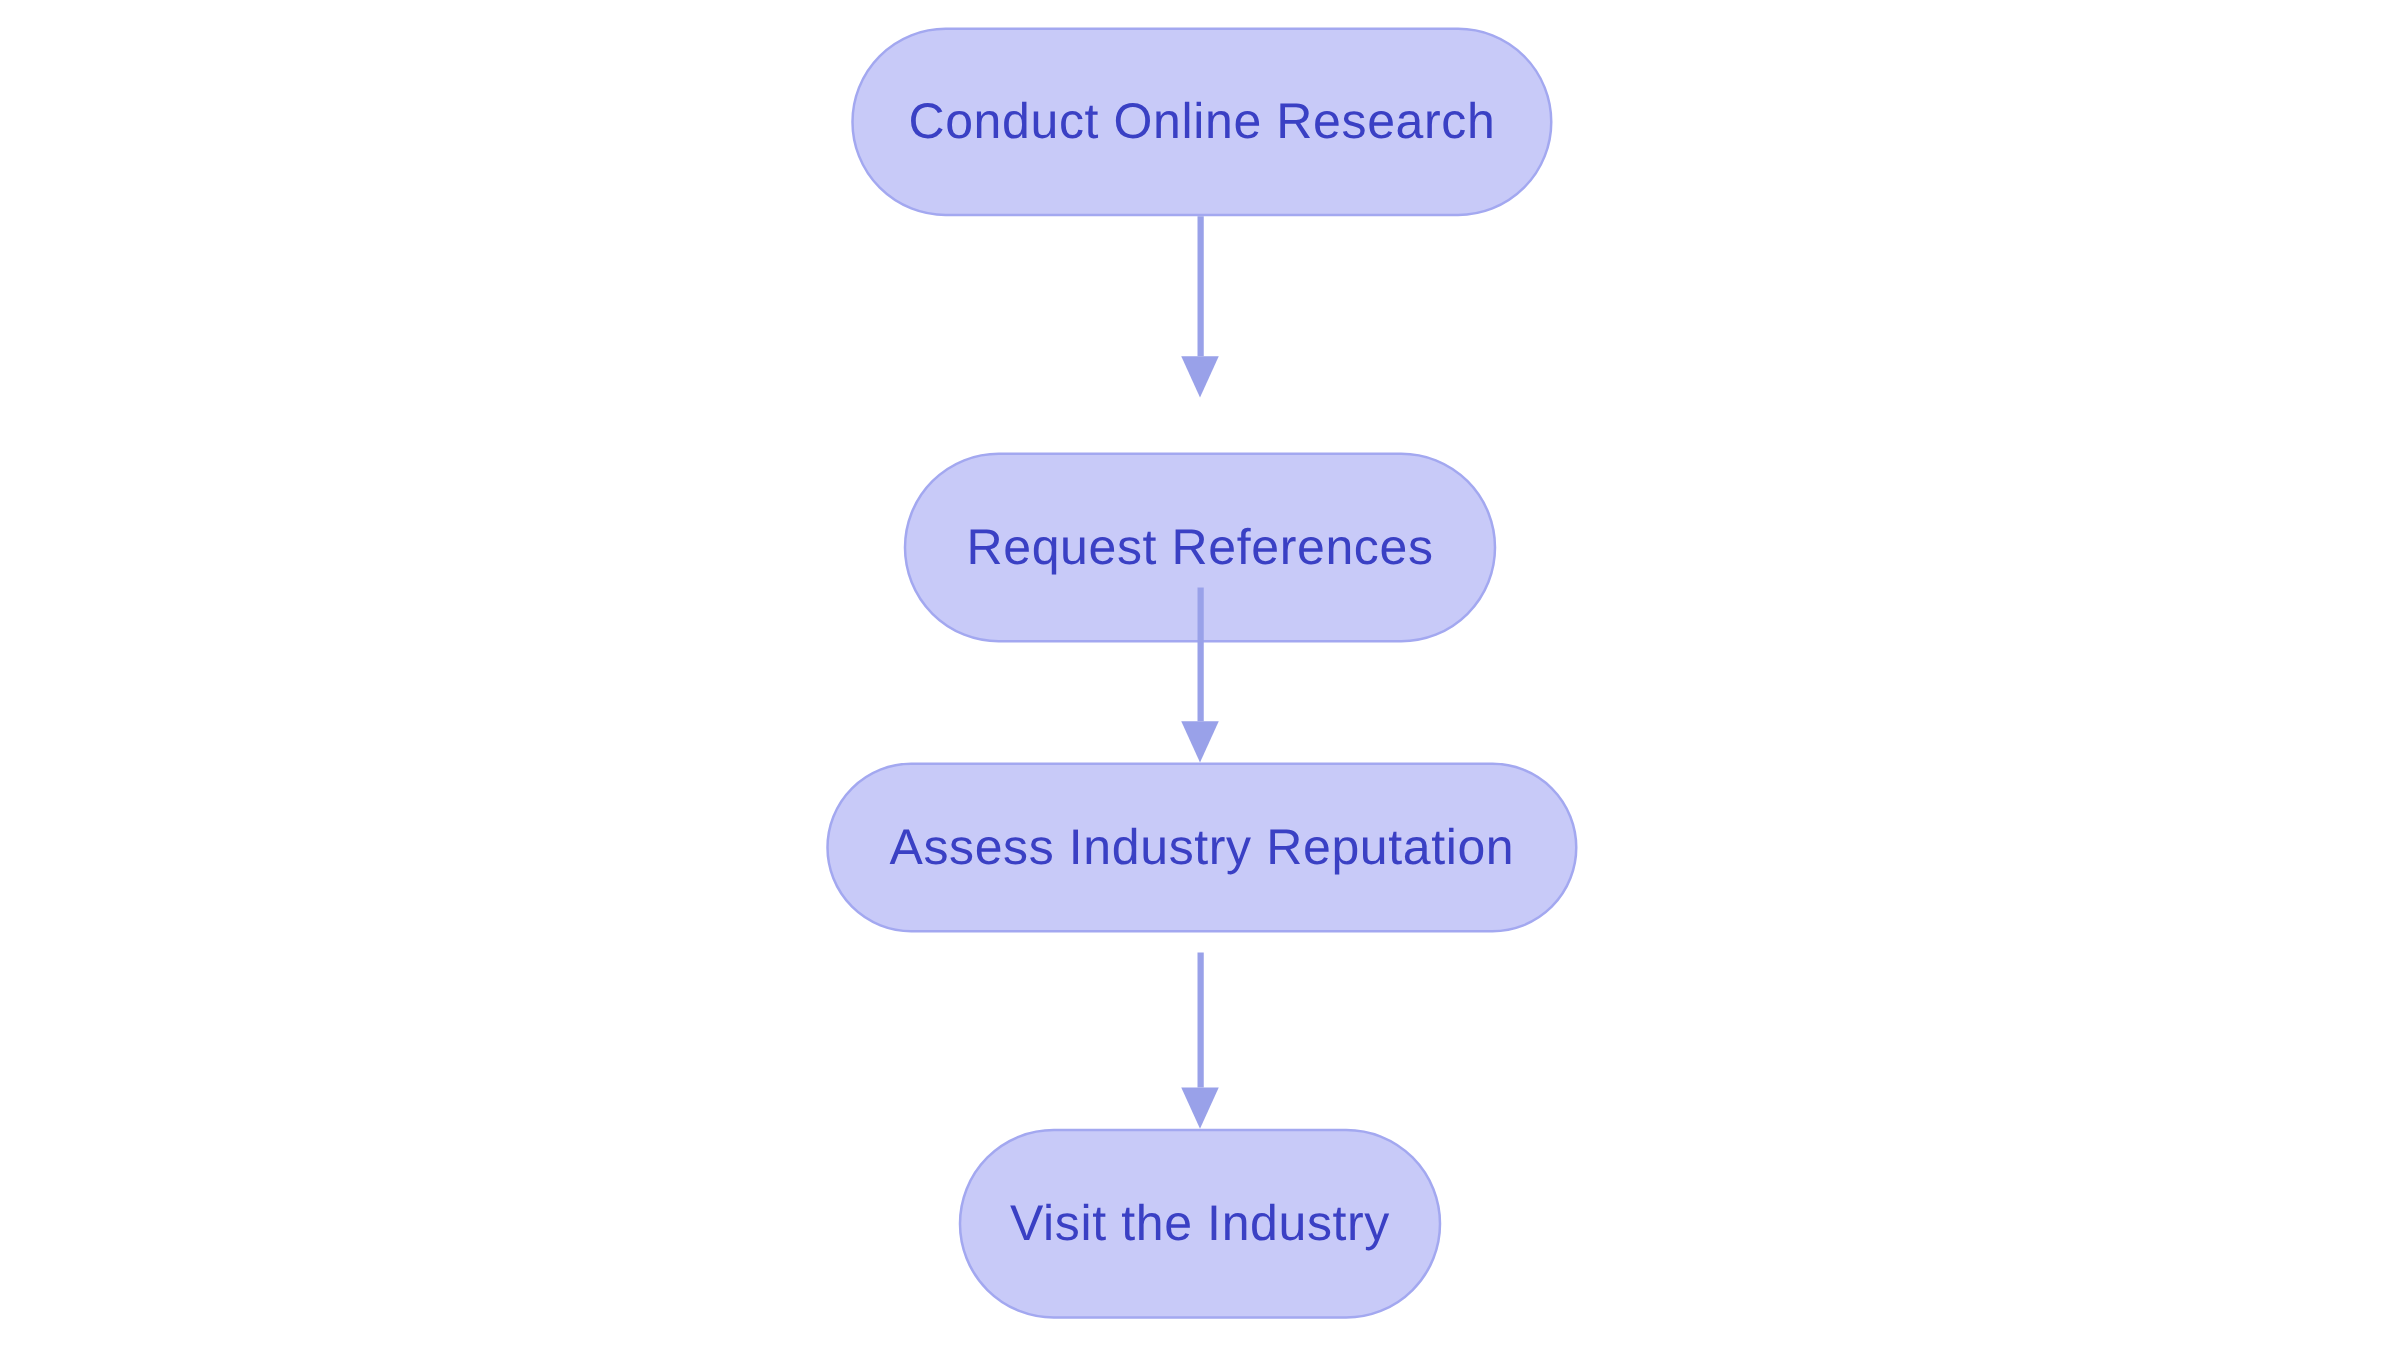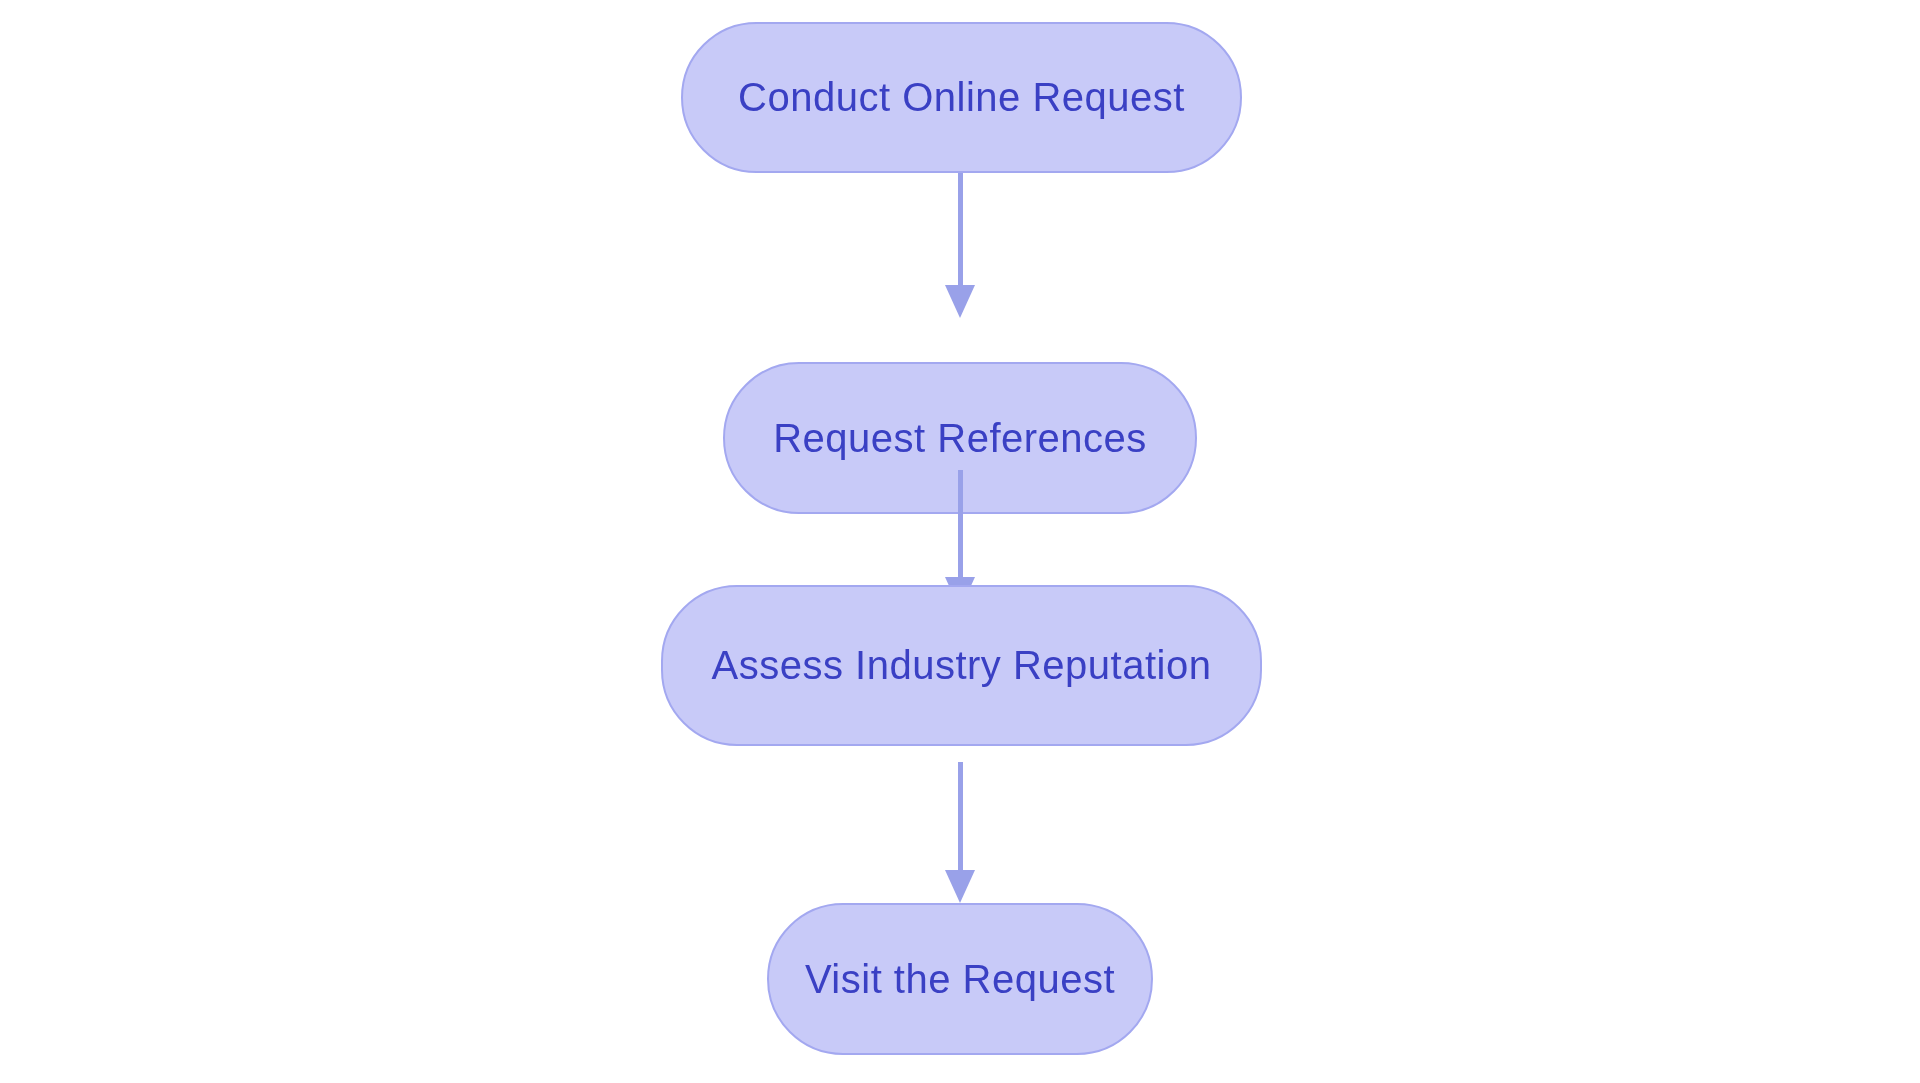--- a/index.html
+++ b/index.html
@@ -28,21 +28,21 @@
   .flow-node .node-label {
     color: var(--text-color, #3a40c4);
     font-size: 40px;
     font-weight: 400;
     letter-spacing: 0.5px;
     white-space: nowrap;
     text-align: center;
   }
   .node-1 { left: 681px; top:  22px; width: 561px; height: 151px; }
   .node-2 { left: 723px; top: 318px; width: 474px; height: 152px; margin-top: 44px; }
-  .node-3 { left: 661px; top: 585px; width: 601px; height: 161px; }
+  .node-3 { left: 661px; top: 610px; width: 601px; height: 136px; }
   .node-4 { left: 767px; top: 903px; width: 386px; height: 152px; }
 
   .arrow { position: absolute; }
   .arrow-line {
     position: absolute;
     width: 5px;
     background: var(--arrow-color, #99a1e9);
     left: 958px;
   }
   .arrow-head {
@@ -60,21 +60,21 @@
   .arrow-2 .arrow-head { top: 577px; }
   .arrow-3 .arrow-line { top: 762px; height: 108px; }
   .arrow-3 .arrow-head { top: 870px; }
 </style>
 </head>
 <body style="background: rgb(255, 255, 255);">
 
 <div class="canvas">
 
   <div class="flow-node node-1">
-    <span class="node-label">Conduct Online Request</span>
+    <span class="node-label">Conduct Online Research</span>
   </div>
 
   <div class="arrow arrow-1">
     <div class="arrow-line"></div>
     <div class="arrow-head"></div>
   </div>
 
   <div class="flow-node node-2">
     <span class="node-label">Request References</span>
   </div>
@@ -87,16 +87,16 @@
   <div class="flow-node node-3">
     <span class="node-label">Assess Industry Reputation</span>
   </div>
 
   <div class="arrow arrow-3">
     <div class="arrow-line"></div>
     <div class="arrow-head"></div>
   </div>
 
   <div class="flow-node node-4">
-    <span class="node-label">Visit the Request</span>
+    <span class="node-label">Visit the Industry</span>
   </div>
 
 </div>
 
 </body></html>

